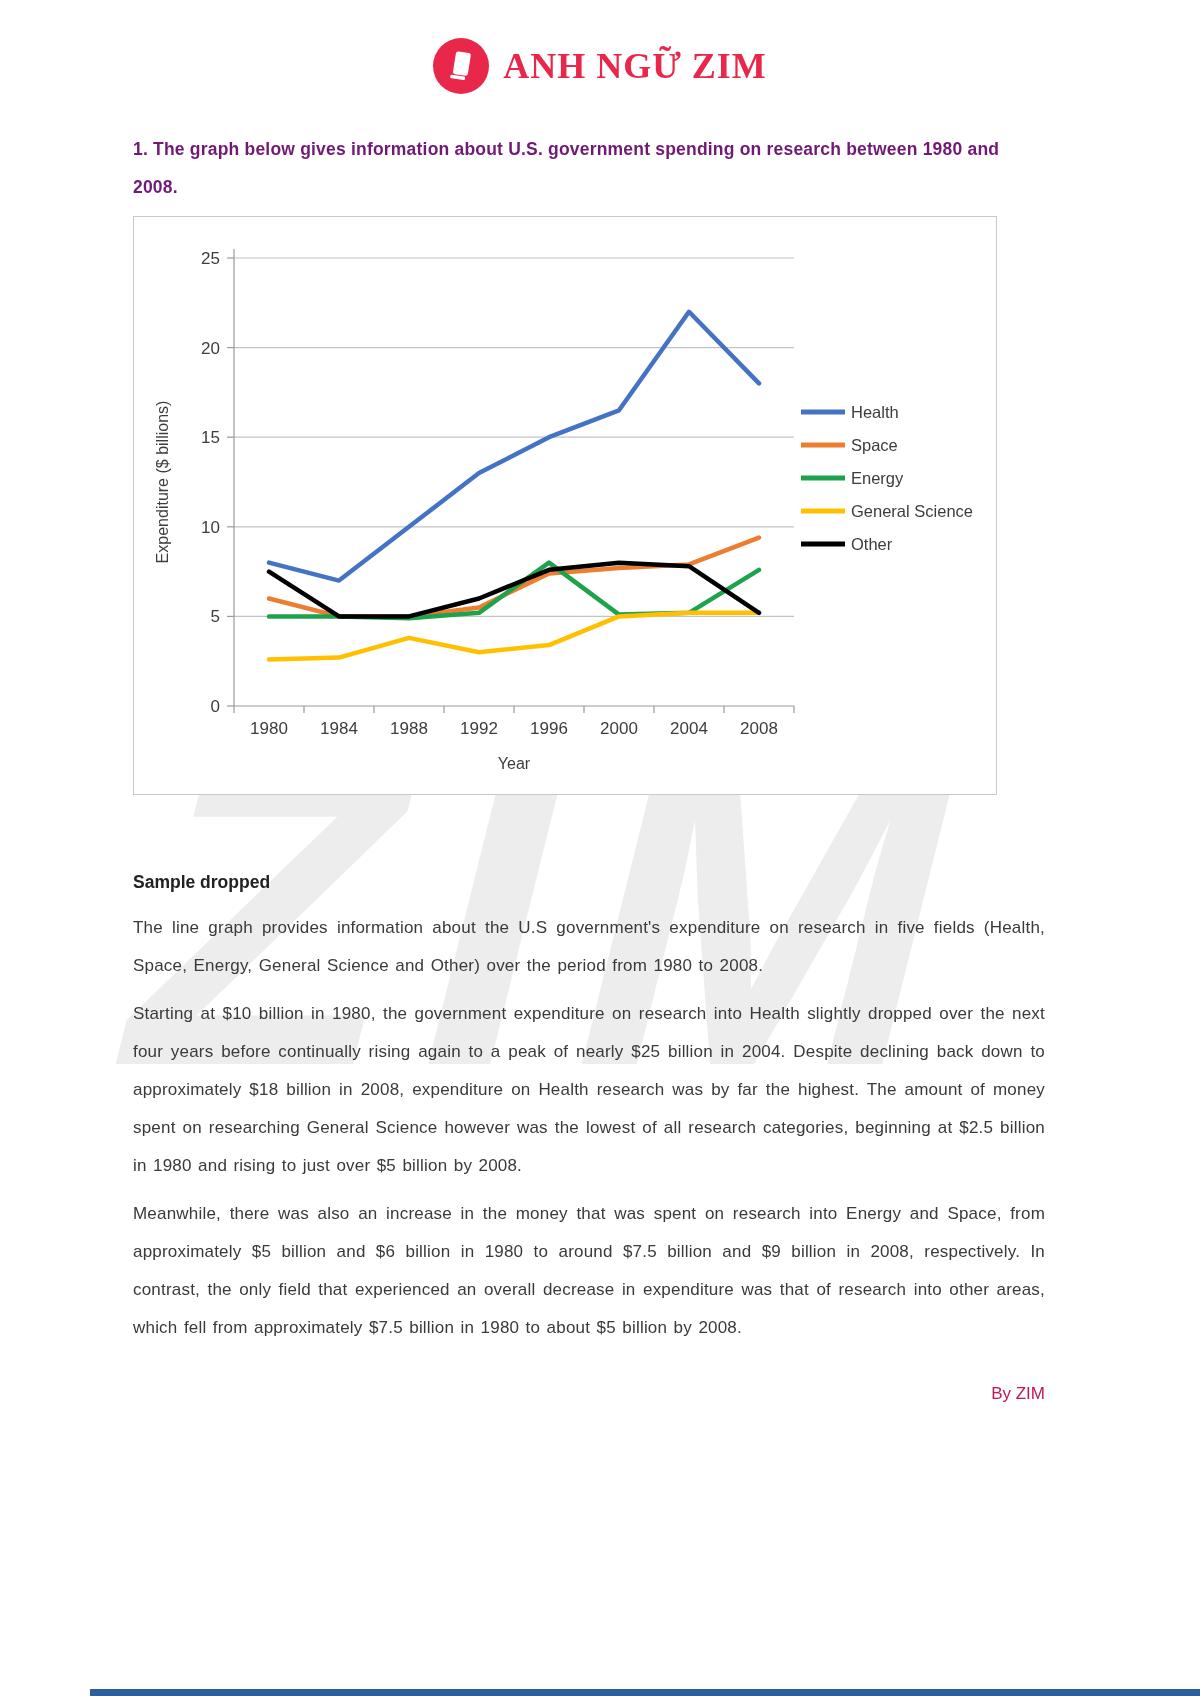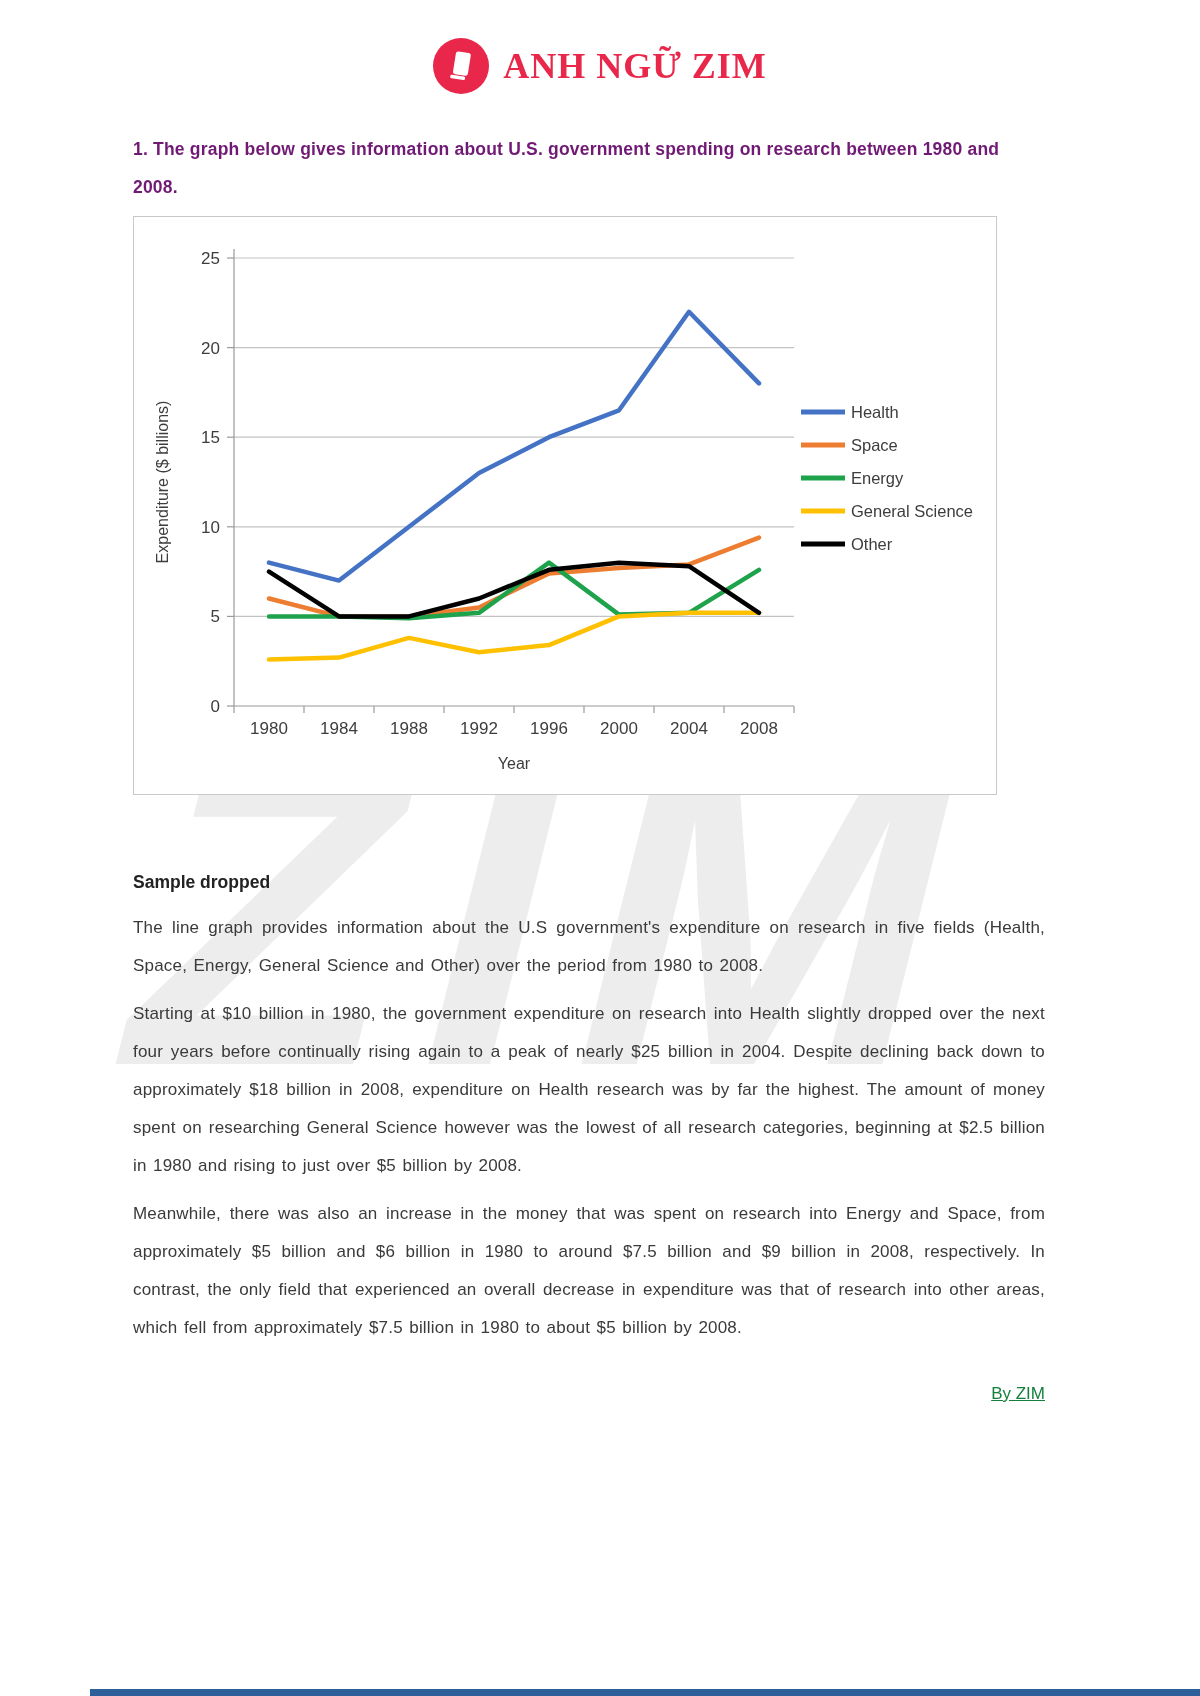--- a/index.html
+++ b/index.html
@@ -46,21 +46,21 @@
     font-size:17.5px; font-weight:bold; color:#222222;
     line-height:38px;
   }
   .answer p {
     margin:8px 0 10px 133px; width:912px;
     font-size:17px; line-height:38px; text-align:justify;
     word-spacing:1.5px; letter-spacing:0.2px; color:#3a3a3a;
   }
   .byline {
     margin:28px 0 0 133px; width:912px;
-    text-align:right; font-size:17px; color:#15803d; line-height:38px;text-decoration:underline;
+    text-align:right; font-size:17px; color:#be185d; line-height:38px;
   }
   .footer-bar {
     position:absolute; bottom:0; left:90px; right:0; height:7px; z-index:2;
   }
 </style>
 </head>
 <body>
 
 <div class="page">
 

